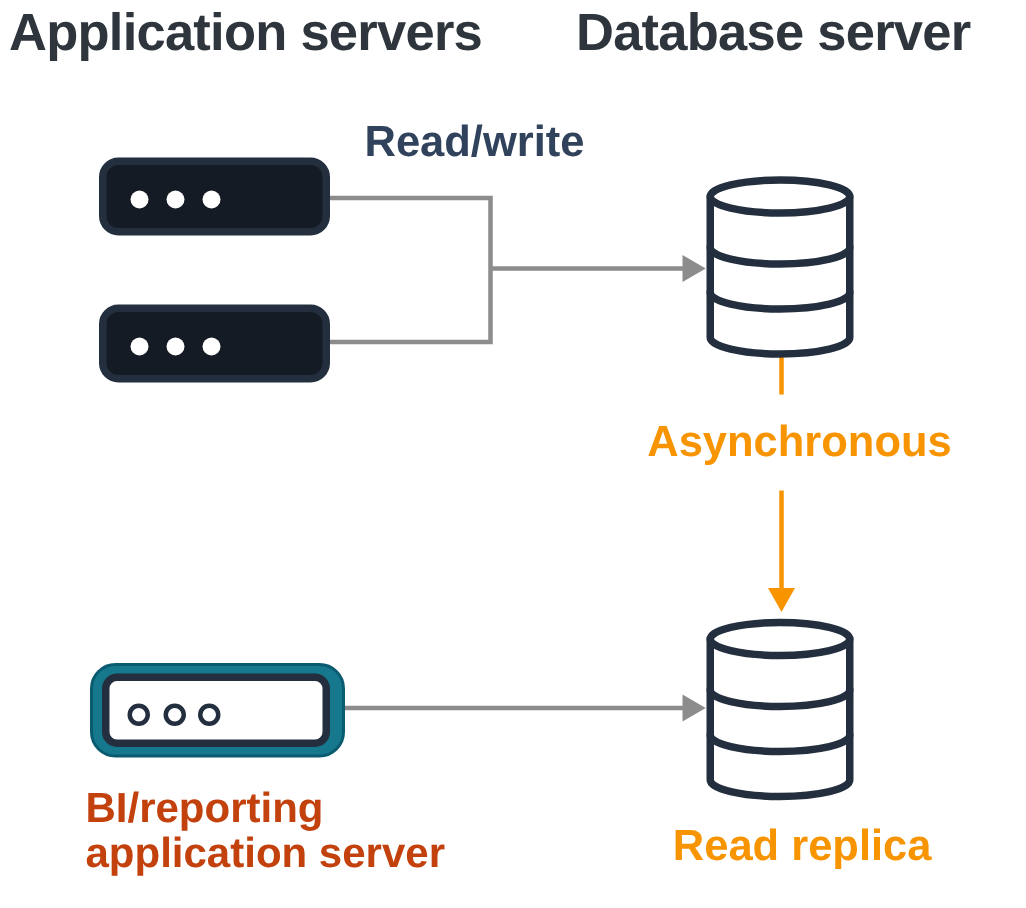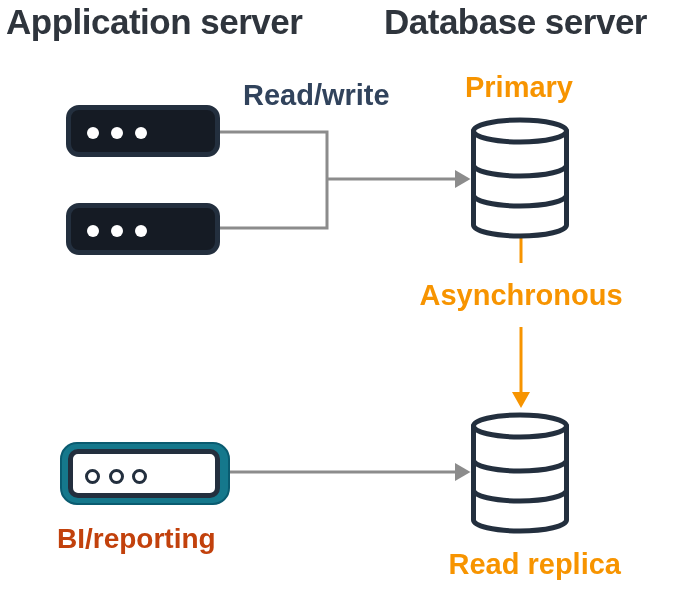--- a/index.html
+++ b/index.html
@@ -84,21 +84,21 @@
     position: absolute;
     box-sizing: border-box;
     width: 15px; height: 15px;
     border-radius: 50%;
     background: #ffffff;
     border: 3px solid #232F3E;
   }
 
   
   .async-box {
-    left: 403px; top: 263px;
+    left: 415px; top: 263px;
     width: 236px; height: 64px;
     background: #ffffff;
     display: flex;
     flex-direction: column;
     align-items: center;
     justify-content: center;
     gap: 12px;
   }
   .async-box span { display: block; white-space: nowrap; }
 </style>
@@ -119,38 +119,37 @@
       <path d="M230,472 H456"></path>
     </g>
     <polygon points="455,463 470.5,472 455,481" fill="#8C8C8C"></polygon>
 
     <g stroke="#F79400" stroke-width="3" fill="none">
       <path d="M521,237 V394"></path>
     </g>
     <polygon points="512,392 530,392 521,408" fill="#F79400"></polygon>
   </svg>
 
-  <div class="abs h1 lbl" style="left:6px; top:2px;">Application server</div>
+  <div class="abs h1 lbl" style="left:6px; top:2px;">Application servers</div>
   <div class="abs h1 lbl" style="left:384px; top:2px;">Database server</div>
 
   <div class="abs node server-dark" style="left:66px; top:105px;">
     <span class="dot" style="left:16px; top:17px;"></span>
     <span class="dot" style="left:40px; top:17px;"></span>
     <span class="dot" style="left:64px; top:17px;"></span>
   </div>
 
   <div class="abs node server-dark" style="left:66px; top:203px;">
     <span class="dot" style="left:16px; top:17px;"></span>
     <span class="dot" style="left:40px; top:17px;"></span>
     <span class="dot" style="left:64px; top:17px;"></span>
   </div>
 
   <div class="abs lbl lbl-slate" style="left:243px; top:78px;">Read/write</div>
 
-  <div class="abs lbl lbl-orange centered" style="left:419px; top:71px; width:200px;">Primary</div>
 
   <svg class="abs node" style="left:469px; top:117px;" width="102" height="122" viewBox="0 0 102 122">
     <g stroke="#232F3E" stroke-width="5" fill="#ffffff" stroke-linecap="round">
       <path d="M4.5,14 V108 A46.5,11 0 0 0 97.5,108 V14"></path>
       <ellipse cx="51" cy="14" rx="46.5" ry="11"></ellipse>
       <path d="M4.5,48 A46.5,11 0 0 0 97.5,48" fill="none"></path>
       <path d="M4.5,78 A46.5,11 0 0 0 97.5,78" fill="none"></path>
     </g>
   </svg>
 
@@ -173,15 +172,16 @@
   <div class="abs node server-highlight" style="left:60px; top:442px;">
     <div class="inner">
       <span class="dot" style="left:12px; top:15px;"></span>
       <span class="dot" style="left:36px; top:15px;"></span>
       <span class="dot" style="left:59px; top:15px;"></span>
     </div>
   </div>
 
   <div class="abs lbl-teal" style="left:57px; top:524px;">
     <span style="display:block;">BI/reporting</span>
+    <span style="display:block;">application server</span>
   </div>
 
 </div>
 
 </body></html>

